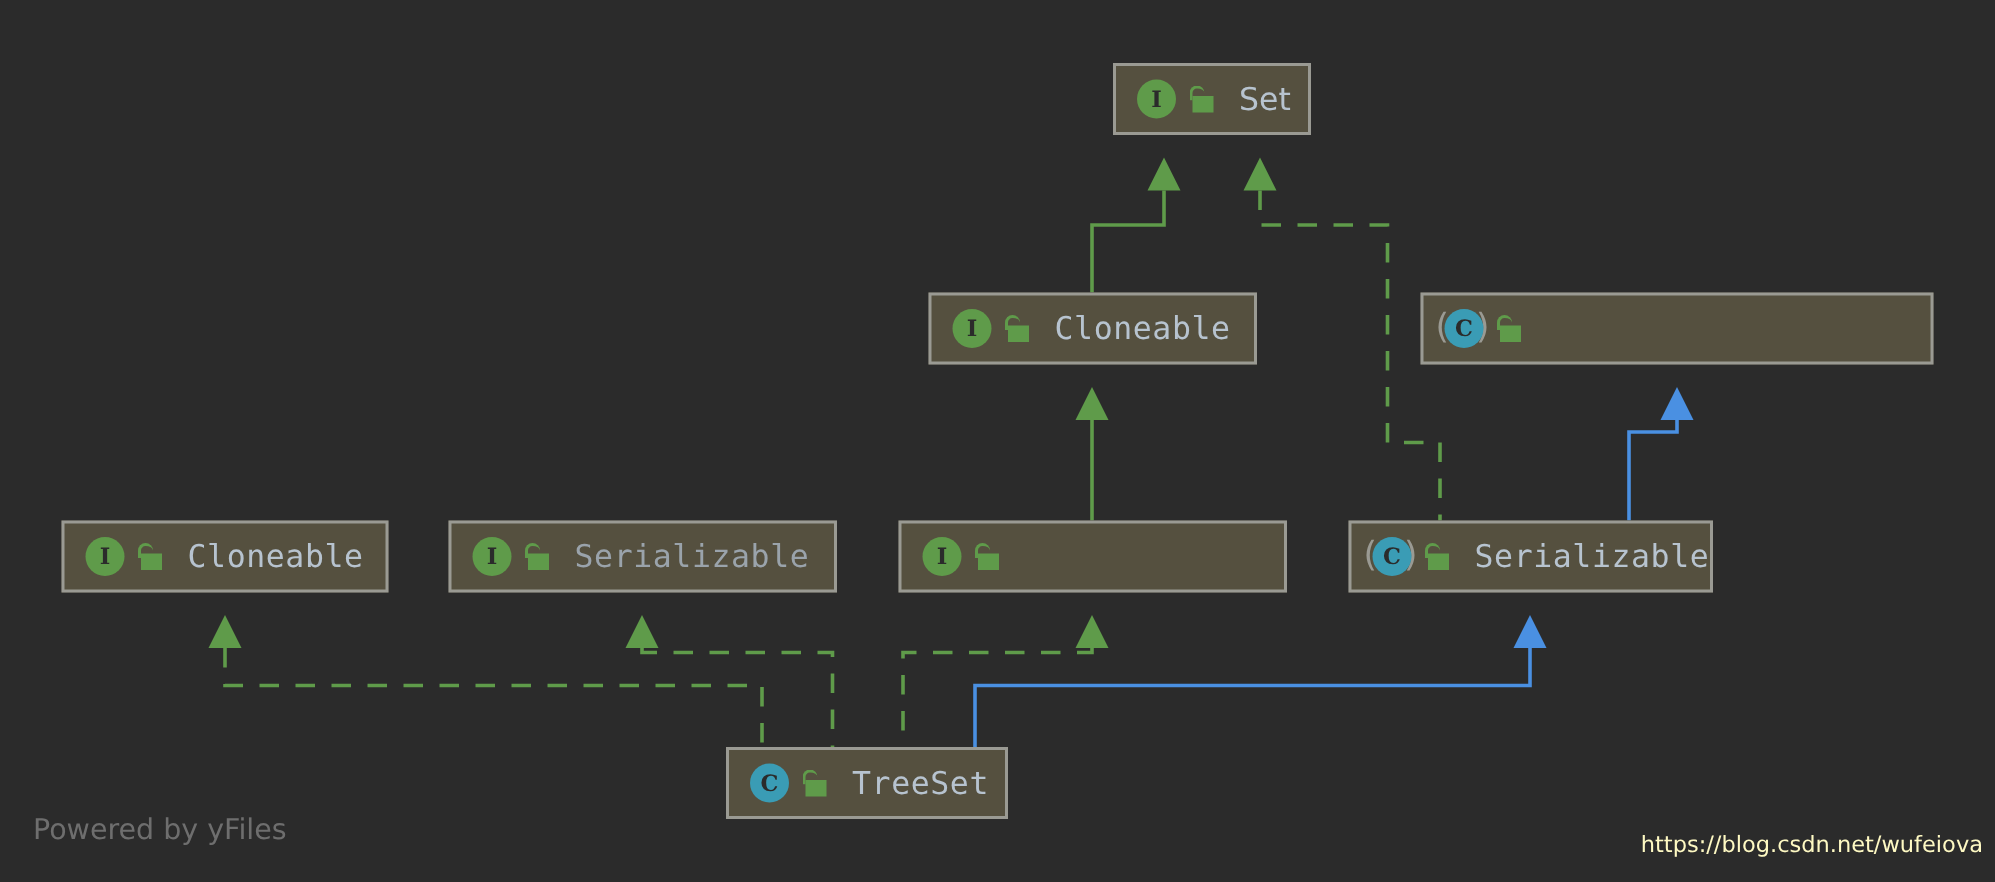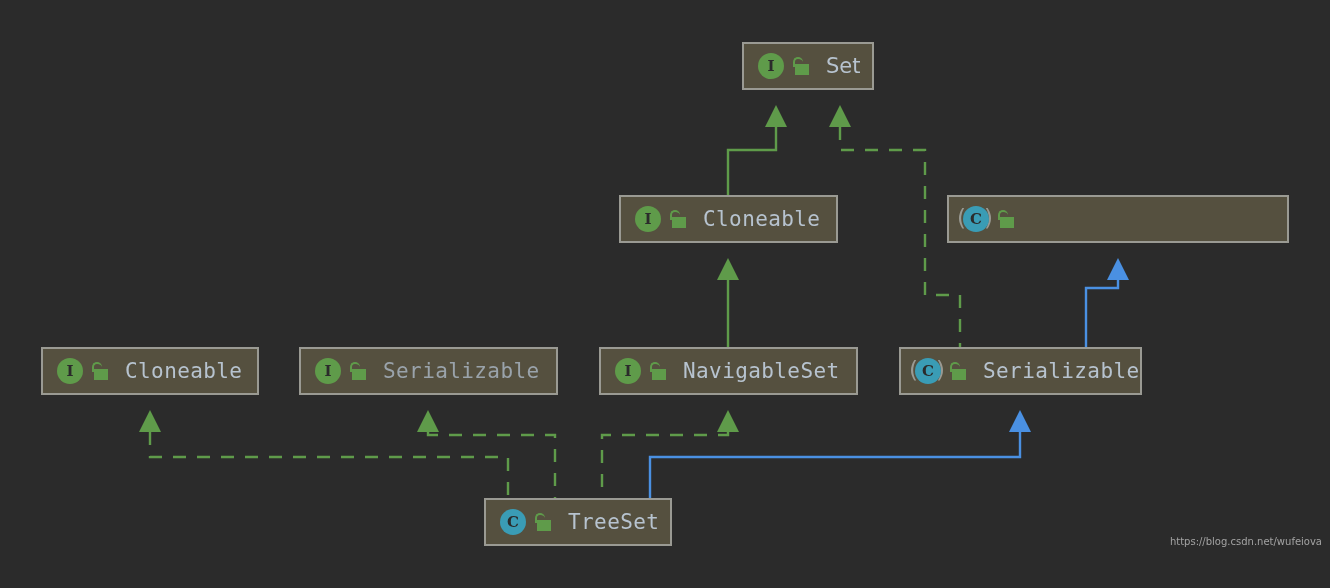--- a/index.html
+++ b/index.html
@@ -109,24 +109,24 @@
     position: absolute;
     left: 22px;
     top: 542px;
     font-family: "DejaVu Sans", "Liberation Sans", sans-serif;
     font-size: 19px;
     color: #6e6e6e;
   }
   .watermark-right {
     position: absolute;
     right: 8px;
-    top: 536px;
-    font-family: "DejaVu Sans", "Liberation Sans", sans-serif;
-    font-size: 10px;
-    color: #a3a3a3;
+    top: 554px;
+    font-family: "DejaVu Sans", "Liberation Sans", sans-serif;
+    font-size: 15px;
+    color: #fef9c3;
   }
 </style>
 </head>
 <body>
 
 <div id="canvas">
 
   <svg id="edge-layer" viewBox="0 0 1330 588" xmlns="http://www.w3.org/2000/svg">
       <g>
         <polyline points="776,127 776,150 728,150 728,195" fill="none" stroke="#5f9b4a" stroke-width="2.4"></polyline>
@@ -215,21 +215,20 @@
         <span class="node-label dim">Serializable</span>
       </div>
       <div class="node" style="left: 599px; top: 347px; width: 259px;">
         <span class="stereo-icon">
           <span class="stereo-disc iface">I</span>
         </span>
         <span class="lock-icon">
           <span class="lock-shackle"></span>
           <span class="lock-body"></span>
         </span>
-        <span class="node-label">NavigableSet</span>
       </div>
       <div class="node" style="left: 899px; top: 347px; width: 243px;">
         <span class="stereo-icon">
           <span class="paren l">(</span>
           <span class="paren r">)</span>
           <span class="stereo-disc klass">C</span>
         </span>
         <span class="lock-icon">
           <span class="lock-shackle"></span>
           <span class="lock-body"></span>
@@ -241,15 +240,16 @@
           <span class="stereo-disc klass">C</span>
         </span>
         <span class="lock-icon">
           <span class="lock-shackle"></span>
           <span class="lock-body"></span>
         </span>
         <span class="node-label">TreeSet</span>
       </div>
     </div>
 
+  <div class="watermark-left">Powered by yFiles</div>
   <div class="watermark-right">https://blog.csdn.net/wufeiova</div>
 
 </div>
 
 </body></html>

